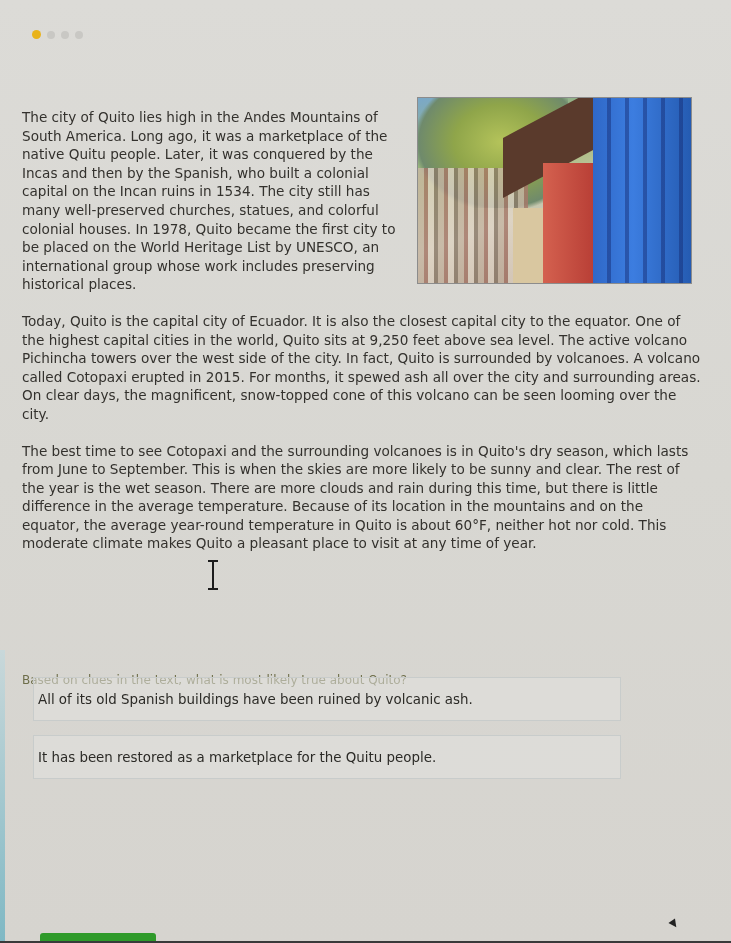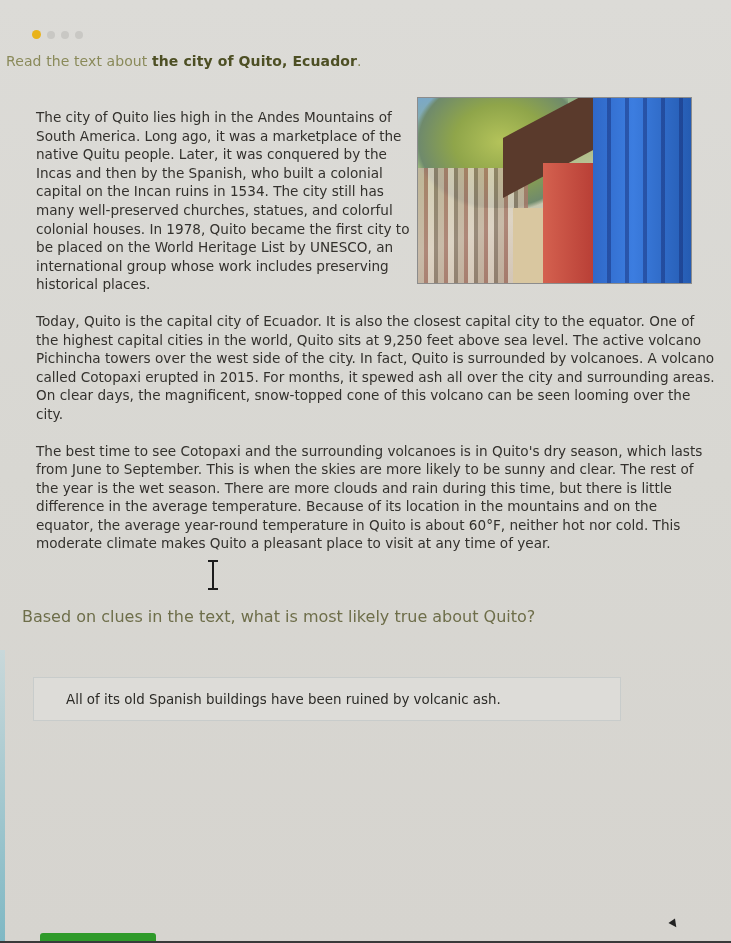--- a/index.html
+++ b/index.html
@@ -23,21 +23,21 @@
   .progress .dot {
     width: 8px; height: 8px; border-radius: 50%; background: #c9c8c4;
   }
   .progress .dot.active { background: #e9b31a; width: 9px; height: 9px; }
   .instruction {
     position: absolute; left: 6px; top: 53px;
     font-size: 14px; color: #8a8a5a; letter-spacing: 0.1px;
   }
   .instruction b { color: #4d4f24; font-weight: bold; }
   .passage {
-    position: absolute; left: 36px; top: 108px; width: 680px;
+    position: absolute; left: 22px; top: 108px; width: 680px;
     font-size: 13.6px; line-height: 18.6px; color: #33312d;
   }
   .p1 { width: 380px; }
   .photo {
     position: absolute; left: 417px; top: 97px; width: 275px; height: 187px;
     border: 1px solid #8c8c8c; overflow: hidden;
     background: linear-gradient(160deg, #7aa8c9 0%, #9fb86a 30%, #c8c8b4 55%, #9c8a76 75%, #6f6a5a 100%);
   }
   .photo .hill { position: absolute; left: 0; top: 0; width: 150px; height: 110px;
     background: radial-gradient(ellipse at 55% 40%, #b4c35a 0%, #8fa54a 40%, #6f8a6c 70%, transparent 75%); }
@@ -46,28 +46,28 @@
   .photo .roof { position: absolute; left: 85px; top: 40px; width: 100px; height: 60px;
     background: #5a3a2c; transform: skewY(-28deg); transform-origin: left bottom; }
   .photo .red { position: absolute; left: 125px; top: 65px; width: 55px; height: 122px; background: linear-gradient(90deg, #d4614f, #b63c34); }
   .photo .cream { position: absolute; left: 95px; top: 110px; width: 32px; height: 77px; background: #d9c7a0; }
   .photo .blue { position: absolute; left: 175px; top: 0; width: 100px; height: 187px;
     background: linear-gradient(90deg, #2f68c8 0%, #3c7de0 40%, #245ab0 100%); }
   .photo .blue::after { content: ""; position: absolute; inset: 0;
     background: repeating-linear-gradient(90deg, transparent 0 14px, rgba(20,40,110,.45) 14px 18px); }
   .p-gap { height: 18px; }
   .question {
-    position: absolute; left: 22px; top: 607px;
-    font-size: 16px; color: #6e6e4a;
+    position: absolute; left: 22px; top: 673px;
+    font-size: 12px; color: #6e6e4a;
   }
   .options { position: absolute; left: 33px; top: 677px; width: 588px; }
   .option {
     height: 44px; margin-bottom: 14px;
     border: 1px solid #c8cccb; background: rgba(226,226,222,.55);
-    display: flex; align-items: center; padding-left: 32px;
+    display: flex; align-items: center; padding-left: 4px;
     font-size: 13.4px; color: #2b2a26; cursor: pointer;
   }
   .submit {
     position: absolute; left: 40px; top: 933px; width: 116px; height: 14px;
     background: #2f9a2a; border-radius: 3px 3px 0 0;
   }
   .bottom-bar { position: absolute; left: 0; bottom: 0; width: 731px; height: 2px; background: #3a3a3a; }
   .cursor { position: absolute; left: 670px; top: 920px; width: 0; height: 0;
     border-left: 4px solid transparent; border-right: 4px solid transparent; border-top: 8px solid #222;
     transform: rotate(-35deg); }
@@ -81,23 +81,20 @@
 <div class="screen">
   <div class="left-edge"></div>
 
   <div class="progress">
     <span class="dot active"></span>
     <span class="dot"></span>
     <span class="dot"></span>
     <span class="dot"></span>
   </div>
 
-  <div class="instruction">
-    <span>Read the text about </span><b>the city of Quito, Ecuador</b><span>.</span>
-  </div>
 
   <div class="photo">
     <div class="hill"></div>
     <div class="town"></div>
     <div class="roof"></div>
     <div class="cream"></div>
     <div class="red"></div>
     <div class="blue"></div>
   </div>
 
@@ -110,18 +107,21 @@
   </div>
 
   <div class="ibeam"></div>
 
   <div class="question">Based on clues in the text, what is most likely true about Quito?</div>
 
   <div class="options">
     <div class="option">
         <span>All of its old Spanish buildings have been ruined by volcanic ash.</span>
       </div>
+    <div class="option">
+        <span>It has been restored as a marketplace for the Quitu people.</span>
+      </div>
   </div>
 
   <div class="submit"></div>
   <div class="cursor"></div>
   <div class="bottom-bar"></div>
 </div>
 
 </body></html>

